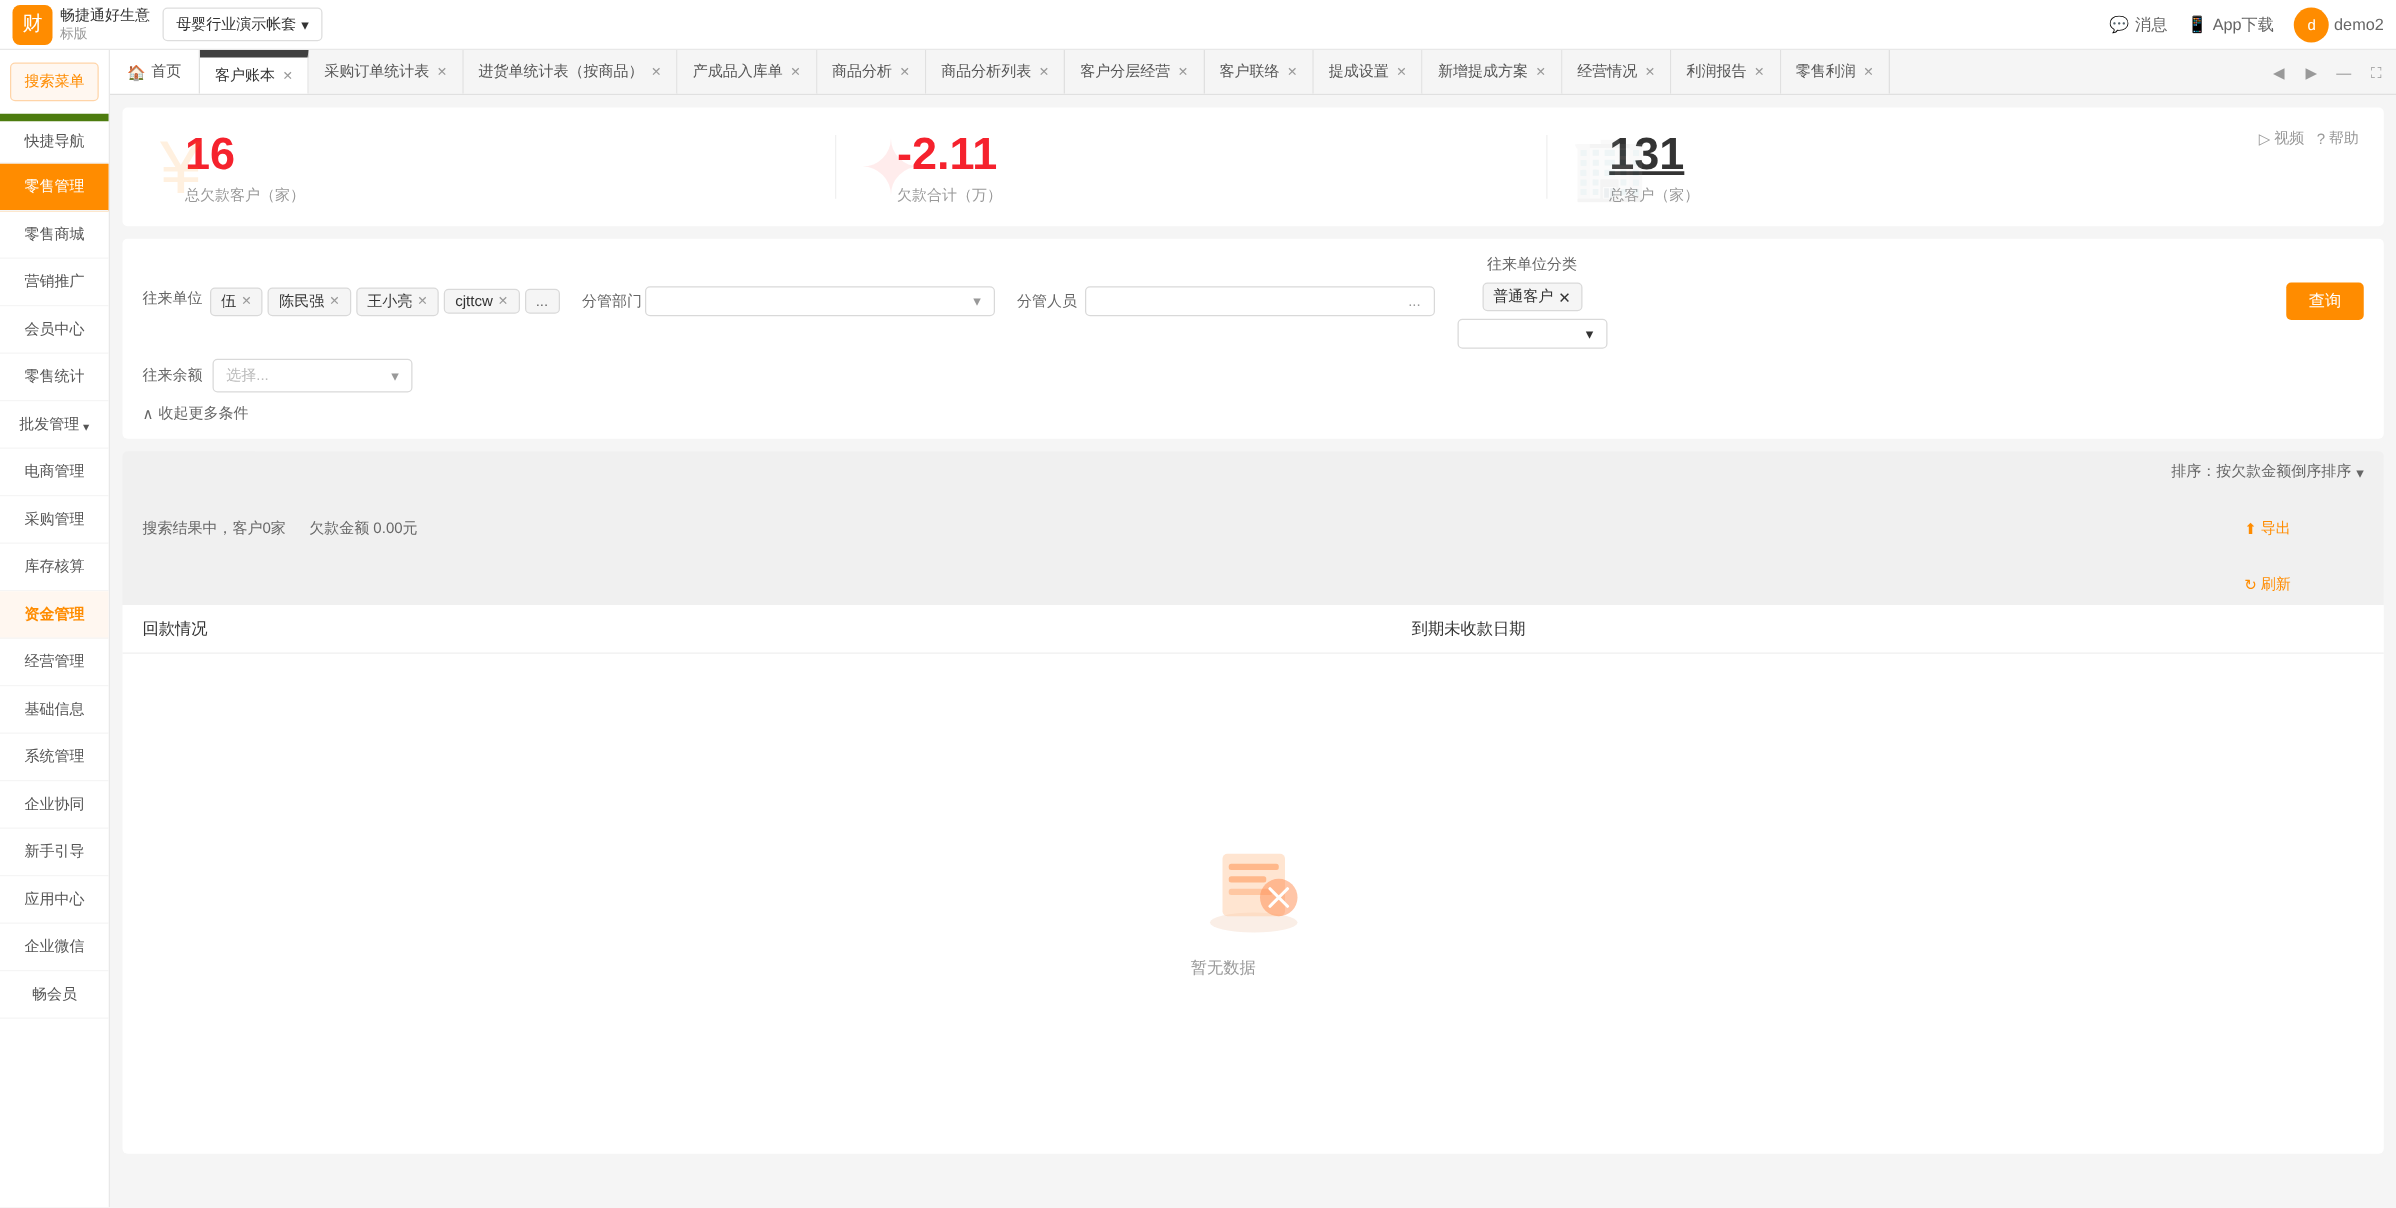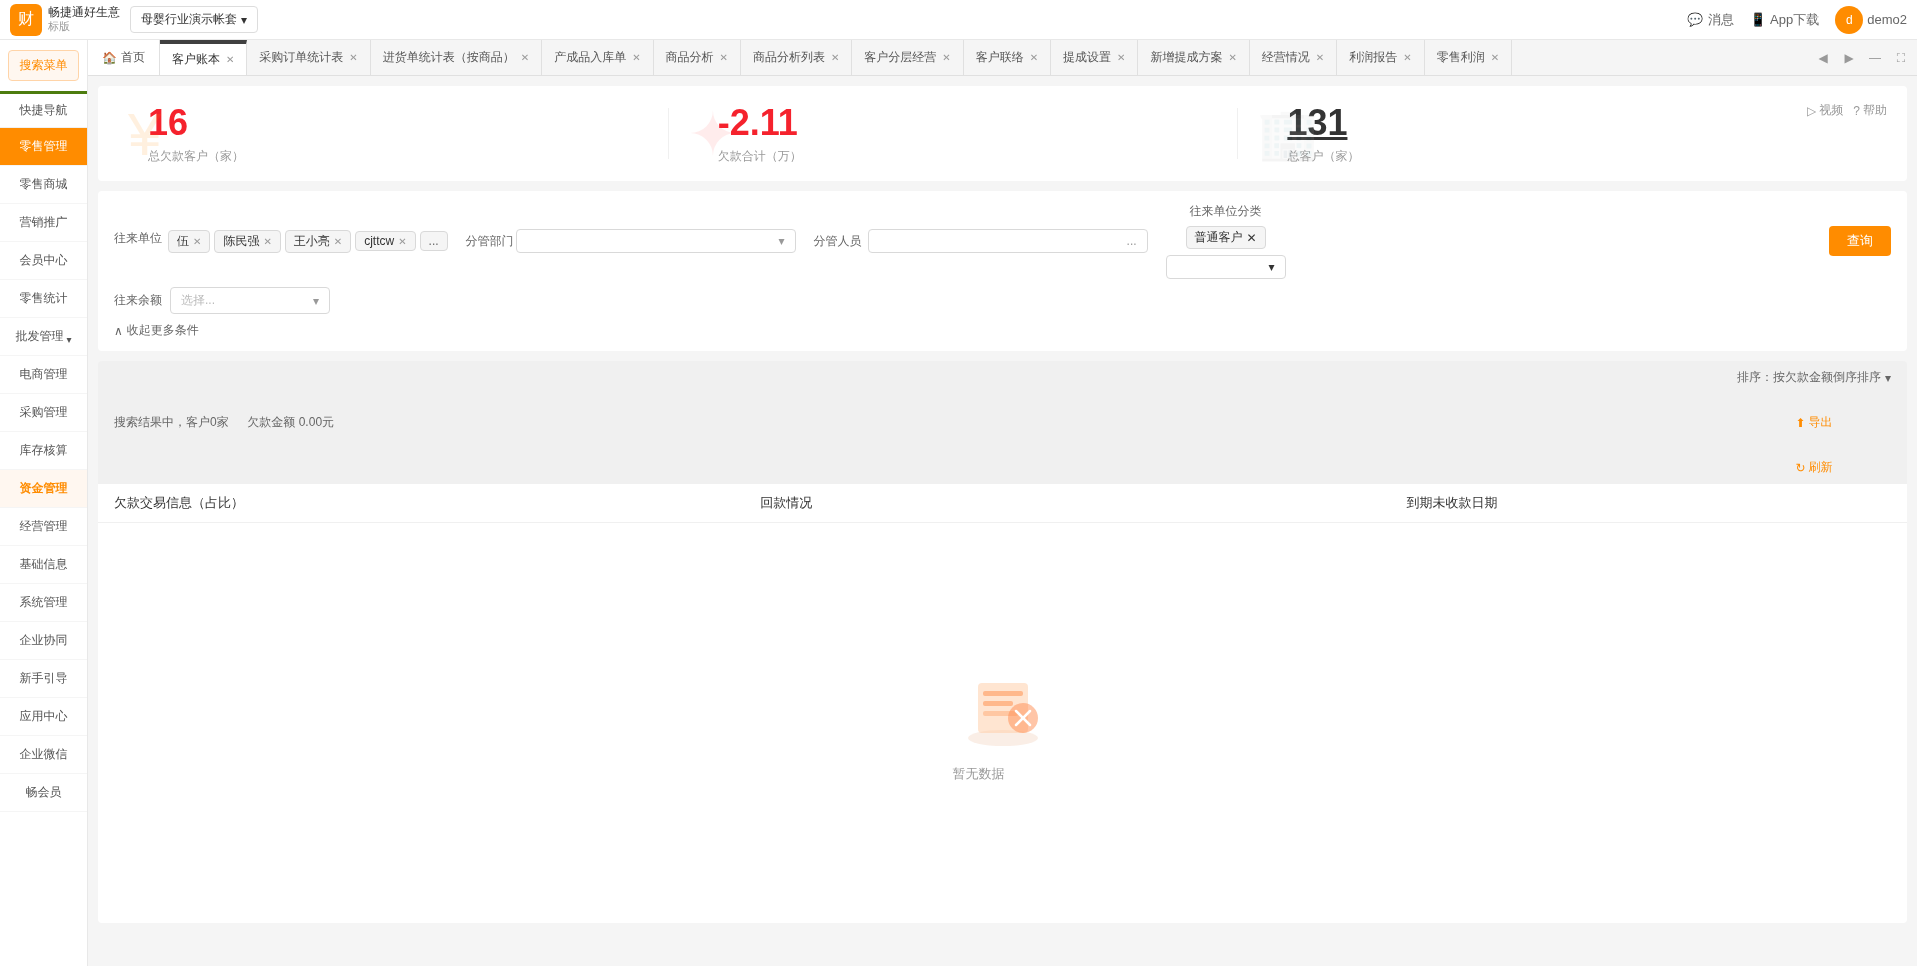--- a/index.html
+++ b/index.html
@@ -15,34 +15,34 @@
     .selector-dropdown { display: flex; align-items: center; gap: 4px; padding: 4px 10px; border: 1px solid #ddd; border-radius: 4px; cursor: pointer; font-size: 12px; color: #333; }
     .top-bar-right { display: flex; align-items: center; gap: 16px; color: #666; font-size: 13px; }
     .top-bar-action { display: flex; align-items: center; gap: 4px; cursor: pointer; }
     .avatar { width: 28px; height: 28px; border-radius: 50%; background: #ff8c00; display: flex; align-items: center; justify-content: center; color: white; font-size: 12px; }
 
     
     .main-layout { display: flex; flex: 1; overflow: hidden; }
 
     
     .sidebar { width: 88px; background: #fff; border-right: 1px solid #e8e8e8; display: flex; flex-direction: column; overflow-y: auto; flex-shrink: 0; }
-    .sidebar-search { padding: 10px 8px; border-bottom: 3px solid #4d7c0f; }
+    .sidebar-search { padding: 10px 8px; border-bottom: 6px solid #4d7c0f; }
     .sidebar-search-btn { width: 100%; padding: 6px 4px; background: #fff7f0; border: 1px solid #ffd4a8; border-radius: 4px; color: #ff8c00; font-size: 12px; text-align: center; cursor: pointer; }
     .sidebar-nav-btn { padding: 8px 4px; text-align: center; font-size: 12px; color: #555; cursor: pointer; border-bottom: 1px solid #f0f0f0; }
     .sidebar-item { padding: 10px 4px; text-align: center; font-size: 12px; color: #555; cursor: pointer; border-bottom: 1px solid #f5f5f5; }
     .sidebar-item.active { background: #ff8c00; color: white; }
     .sidebar-item-label { font-size: 12px; }
 
     
     .content-area { flex: 1; display: flex; flex-direction: column; overflow: hidden; }
 
     
     .tab-bar { background: #f5f5f5; display: flex; align-items: center; height: 36px; border-bottom: 1px solid #e0e0e0; overflow: hidden; flex-shrink: 0; }
     .tab-item { display: flex; align-items: center; padding: 0 12px; height: 100%; font-size: 12px; color: #555; cursor: pointer; border-right: 1px solid #e0e0e0; white-space: nowrap; background: #f5f5f5; gap: 4px; }
-    .tab-item.active { background: #fff; color: #333; border-top: 4px solid #404040; }
+    .tab-item.active { background: #fff; color: #333; border-top: 6px solid #404040; }
     .tab-item .tab-close { color: #999; font-size: 10px; margin-left: 2px; }
     .tab-home { padding: 0 14px; height: 100%; display: flex; align-items: center; font-size: 12px; color: #555; cursor: pointer; border-right: 1px solid #e0e0e0; background: #fff; }
     .tab-controls { margin-left: auto; display: flex; align-items: center; padding: 0 4px; gap: 2px; }
     .tab-ctrl-btn { width: 24px; height: 24px; display: flex; align-items: center; justify-content: center; cursor: pointer; color: #999; font-size: 12px; }
 
     
     .page-content { flex: 1; overflow-y: auto; background: #f5f5f5; padding: 10px; }
 
     
     .stats-row { display: flex; background: #fff; border-radius: 4px; margin-bottom: 10px; padding: 16px 20px; gap: 0; position: relative; }
@@ -384,21 +384,20 @@
           </div>
           <div class="action-btn">
             <span>↻</span>
             <span>刷新</span>
           </div>
         </div>
       </div>
 
       <div class="data-table">
         <div class="table-header">
-          <div class="col-debt">欠款交易信息（占比）</div>
           <div class="col-repayment">回款情况</div>
           <div class="col-date">到期未收款日期</div>
         </div>
         <div class="table-body">
 
           <div style="display:flex;flex-direction:column;align-items:flex-start;gap:12px;">
             <svg width="100" height="90" viewBox="0 0 100 90">
               <ellipse cx="50" cy="75" rx="35" ry="8" fill="#f5dece" opacity="0.5"></ellipse>
               <rect x="25" y="20" width="50" height="50" rx="4" fill="#ffcba4" opacity="0.5"></rect>
               <rect x="30" y="28" width="40" height="5" rx="2" fill="#ff9a5c" opacity="0.6"></rect>

